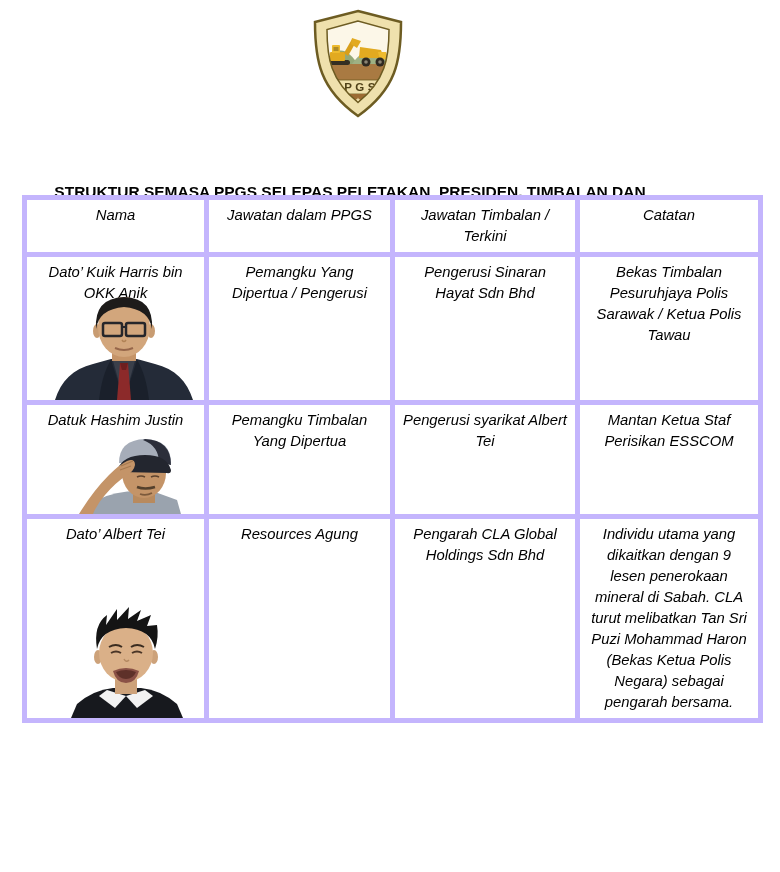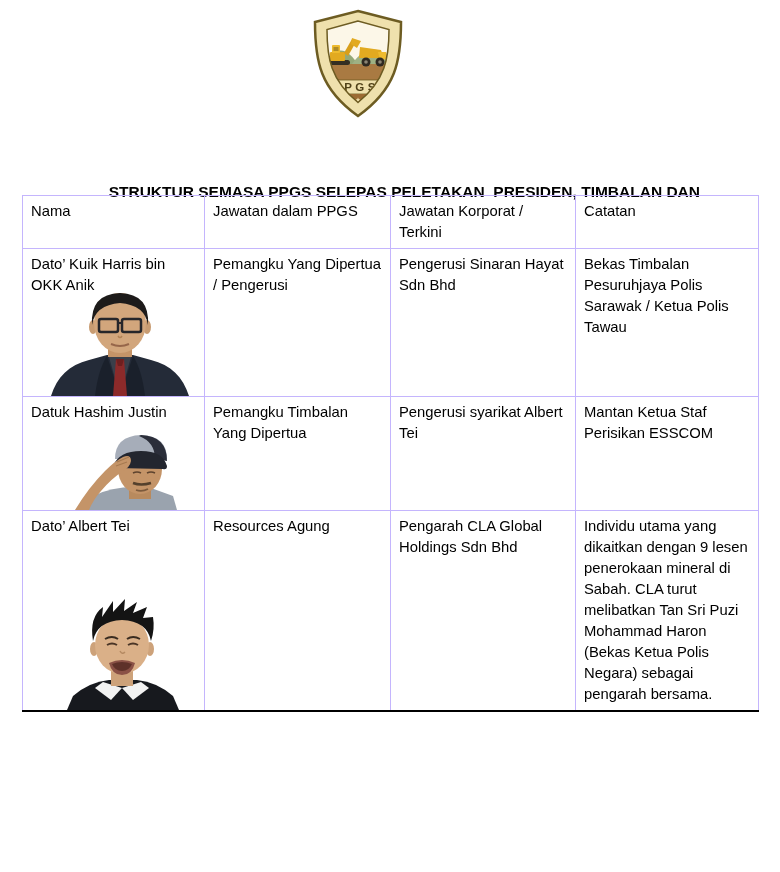--- a/index.html
+++ b/index.html
@@ -1,29 +1,29 @@
 <!DOCTYPE html>
 <html><head>
 <meta charset="utf-8">
 <style>
   html,body { margin:0; padding:0; background:#ffffff; }
   body { width:780px; height:872px; font-family:"Liberation Sans", sans-serif; color:#000; }
   .page { position:relative; width:780px; height:872px; background:#fff; overflow:hidden; }
 
   .logo { position:absolute; left:306px; top:8px; width:104px; height:112px; }
 
-  .title-block { position:absolute; left:0; top:127px; width:700px; text-align:right;
+  .title-block { position:absolute; left:0; top:127px; width:700px; text-align:center;
                  font-weight:bold; font-size:15.5px; line-height:26px; white-space:pre-wrap; }
 
   table.struct { position:absolute; left:22px; top:195px; width:736px;
                  border-collapse:collapse; table-layout:fixed; }
   table.struct th, table.struct td {
-      border:1px solid #c4b5fd; vertical-align:top; text-align:left;
+      border:5px solid #c4b5fd; vertical-align:top; text-align:center;
       padding:5px 8px; font-size:14.8px; line-height:21px; font-weight:normal;
-      box-sizing:border-box; position:relative; overflow:hidden;
+      box-sizing:border-box; position:relative; overflow:hidden;font-style:italic;
   }
   table.struct { border:1px solid #000; border-bottom:2px solid #000; }
   col.c1 { width:182px; } col.c2 { width:186px; } col.c3 { width:185px; } col.c4 { width:183px; }
   tr.hrow  th { height:40px; }
   tr.row0 td { height:148px; }
   tr.row1 td { height:114px; }
   tr.row2 td { height:149px; }
   tr.row3 td { height:129px; }
 
   .photo { position:absolute; bottom:0; }
@@ -100,21 +100,21 @@
     <colgroup>
         <col class="c1">
         <col class="c2">
         <col class="c3">
         <col class="c4">
       </colgroup>
     <thead>
       <tr class="hrow">
         <th>Nama</th>
         <th>Jawatan dalam PPGS</th>
-        <th>Jawatan Korporat / Terkini</th>
+        <th>Jawatan Timbalan / Terkini</th>
         <th>Catatan</th>
       </tr>
     </thead>
     <tbody>
 
       <tr class="row0">
         <td>
           <div>Dato’ Kuik Harris bin OKK Anik</div>
           <div class="photo ph1">
             <svg viewBox="0 0 150 111" width="150" height="111">

